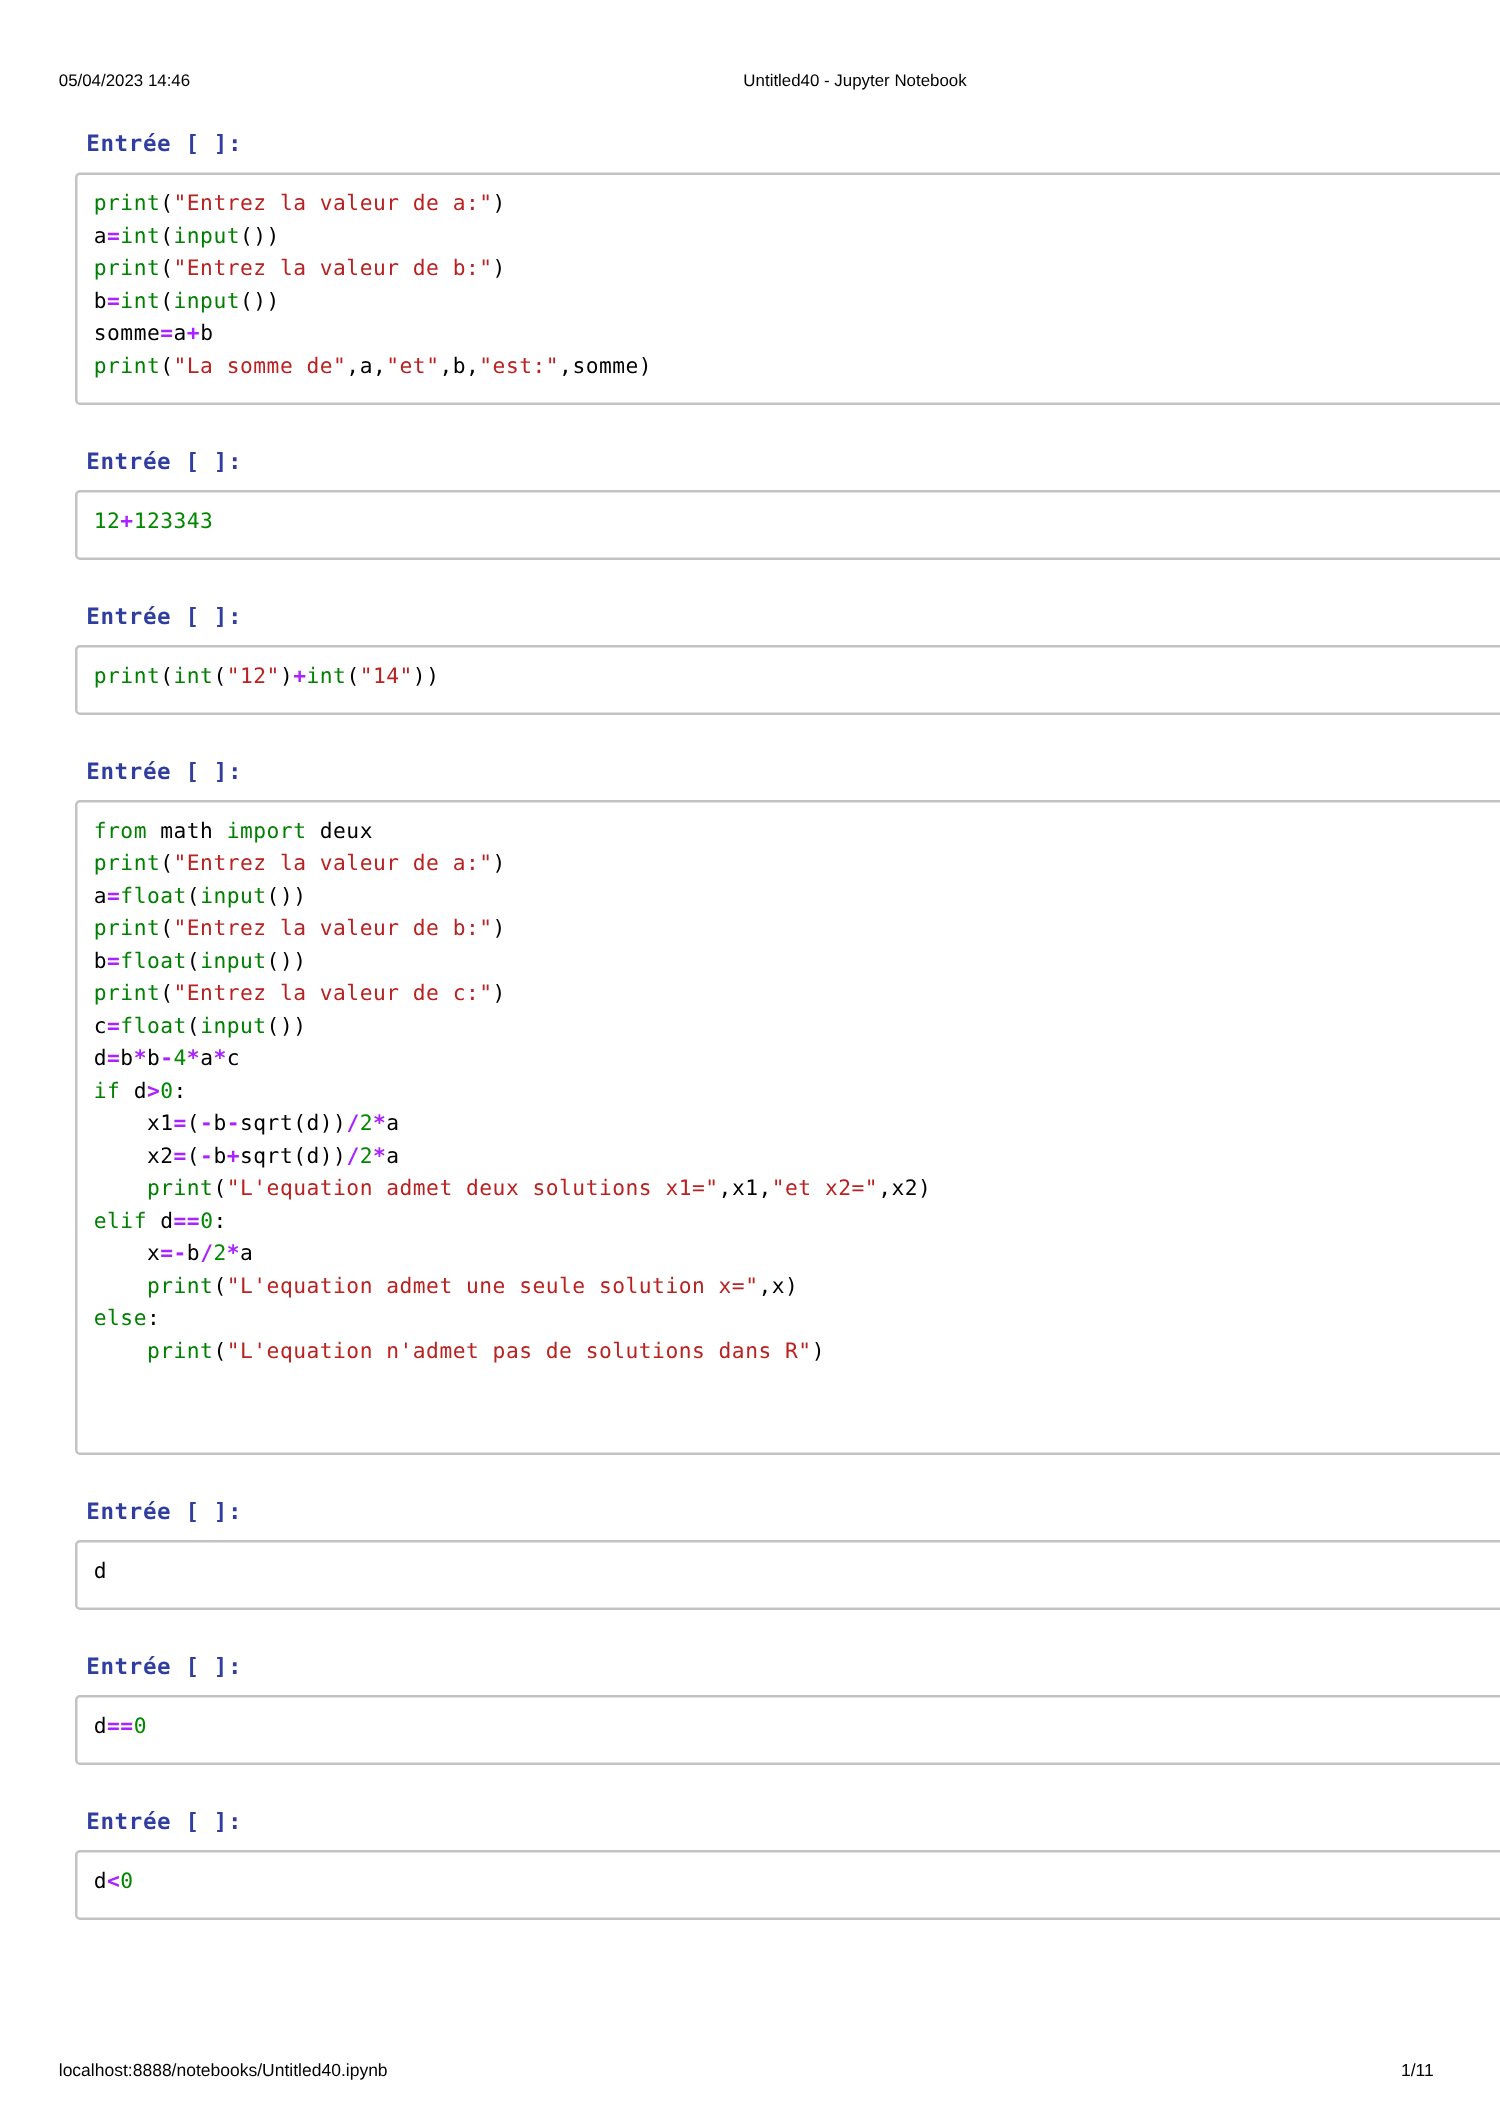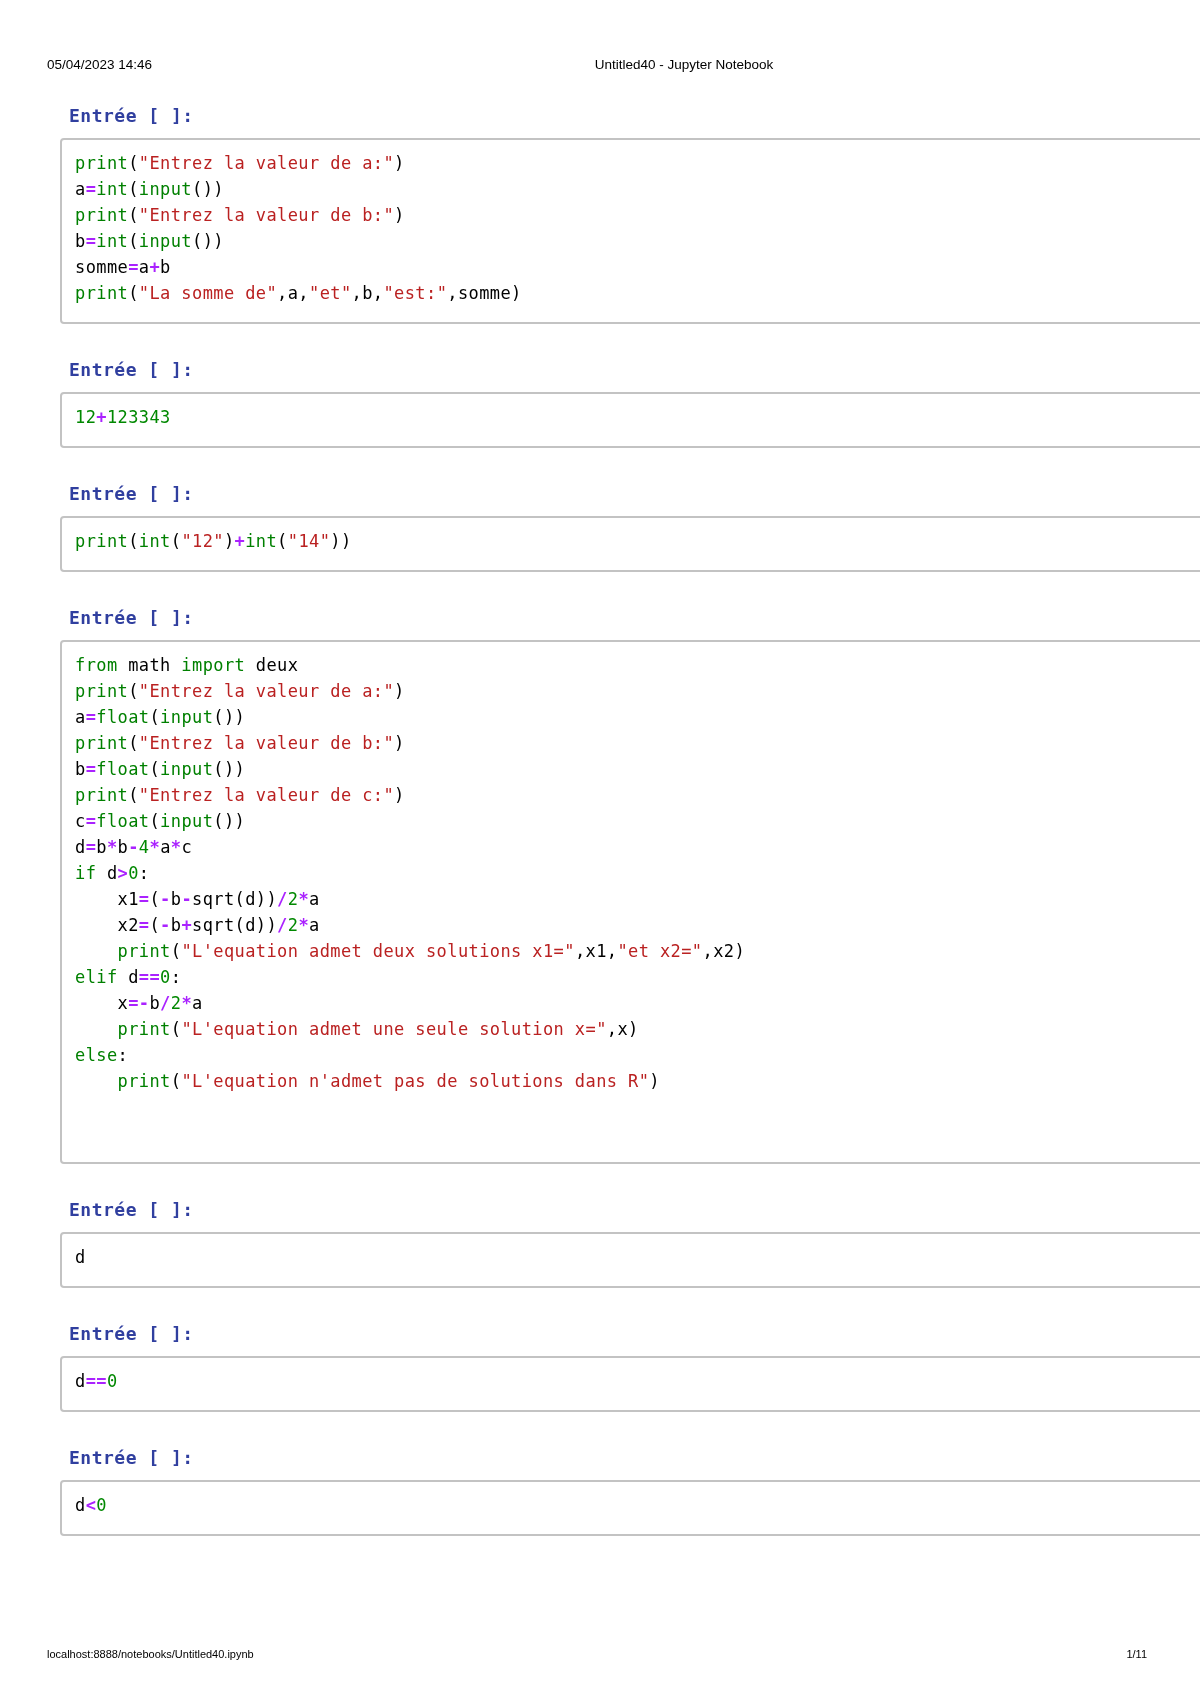--- a/index.html
+++ b/index.html
@@ -28,21 +28,21 @@
     font-family: "DejaVu Sans Mono", "Liberation Mono", monospace;
     font-size: 17px; line-height: 26px; letter-spacing: 0.4px; color: #000;
   }
   .tk-k { color: var(--c-keyword, #008000); font-weight: normal; }
   .tk-b { color: var(--c-builtin, #008000); }
   .tk-s { color: var(--c-string, #BA2121); }
   .tk-n { color: var(--c-number, #008800); }
   .tk-o { color: var(--c-operator, #AA22FF); font-weight: bold; }
   .tk-v { color: #000000; }
 
-  .footer { position: absolute; top: 1648px; left: 47px; right: 53px; height: 18px; font-size: 11px; text-decoration: underline; }
+  .footer { position: absolute; top: 1648px; left: 47px; right: 53px; height: 18px; font-size: 14px; text-decoration: underline; }
   .footer-url { position: absolute; left: 0; top: 0; }
   .footer-page { position: absolute; right: 0; top: 0; }
 </style>
 </head>
 <body>
 
 <div class="header">
   <span class="header-date">05/04/2023 14:46</span>
   <span class="header-title">Untitled40 - Jupyter Notebook</span>
 </div>

